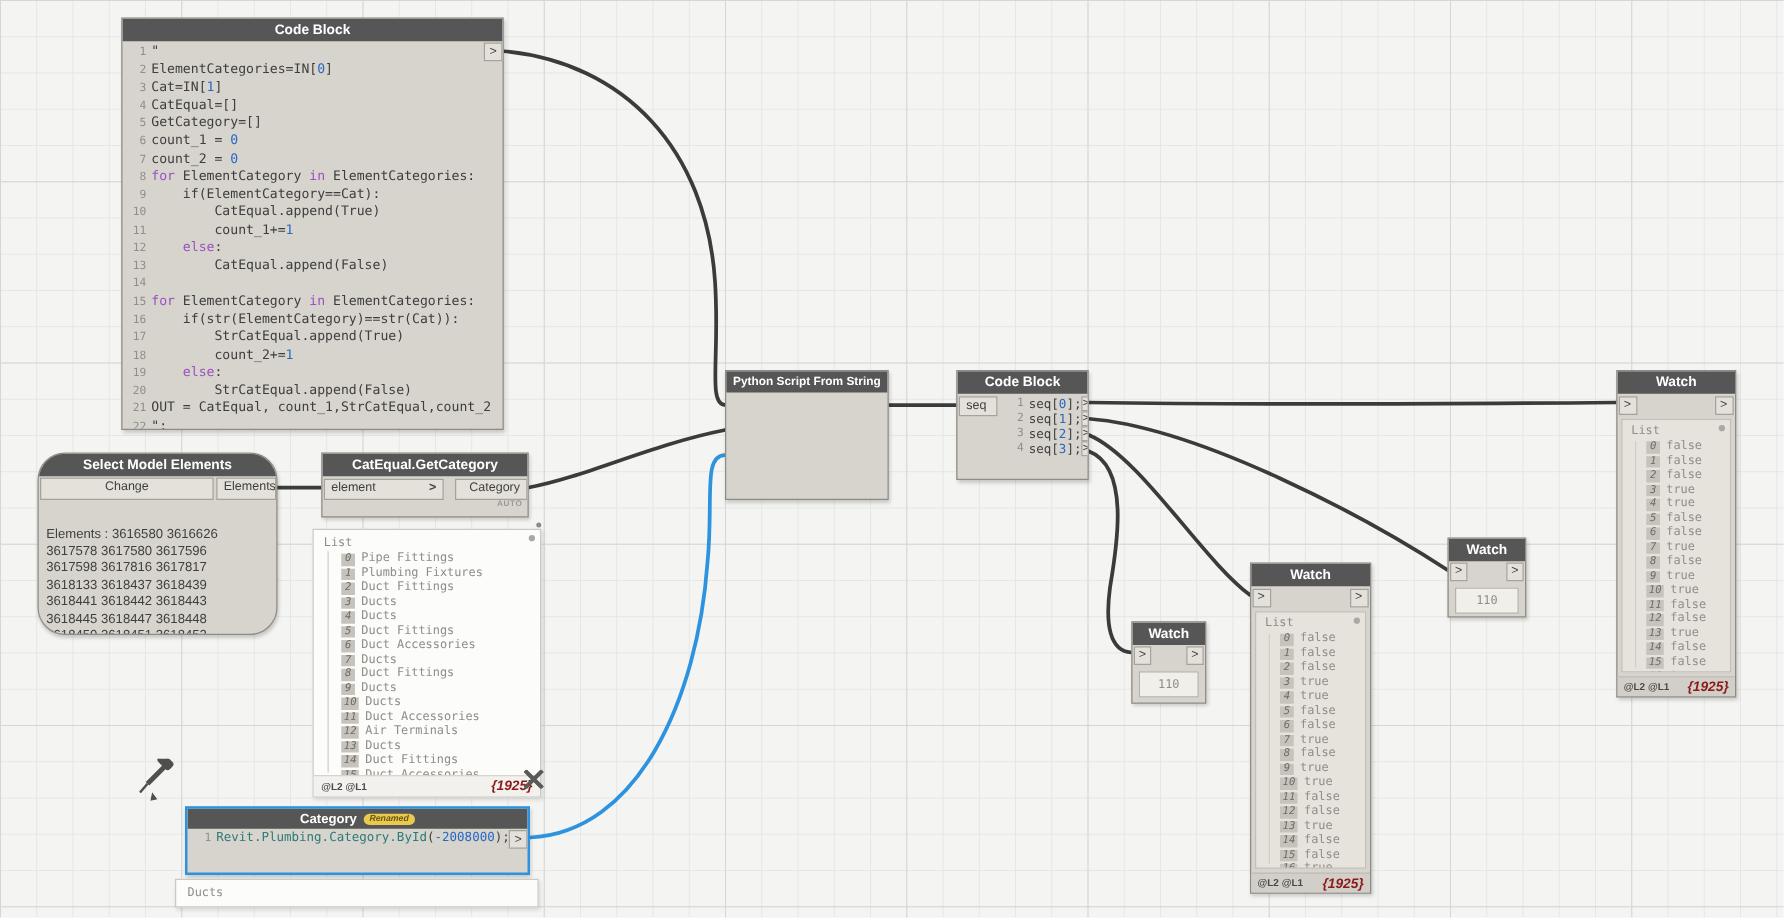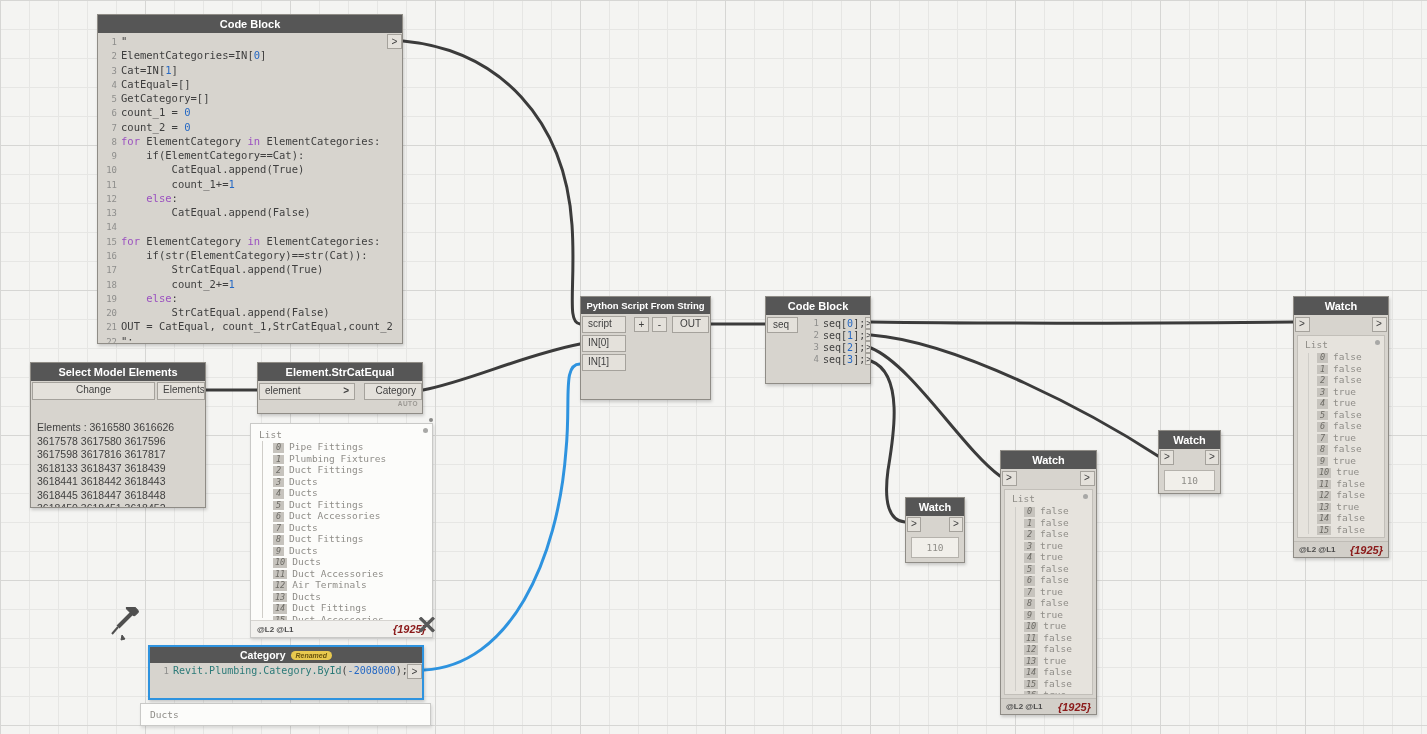--- a/index.html
+++ b/index.html
@@ -212,39 +212,39 @@
           <span class="csegs"><span class="sg-d">OUT = CatEqual, count_1,StrCatEqual,count_2</span></span>
         </div>
         <div class="cb-line">
           <span class="ln">22</span>
           <span class="csegs"><span class="sg-d">";</span></span>
         </div>
       </div>
     <div class="cb-out" style="right:0px; top:19px; width:15px; height:15px; line-height:13px;">&gt;</div>
   </div>
 
-  <div class="node" style="left:30px; top:362px; width:176px; height:146px;">
+  <div class="node" style="left:30px; top:362px; width:192px; height:146px;border-radius:22px;">
     <div class="node-header">Select Model Elements</div>
     <div class="flex-row" style="padding:1px 0 1px 1px;">
       <div class="port" style="flex:1; text-align:center; margin-right:2px; height:18px;">Change</div>
       <div class="port" style="width:48px; height:18px; text-align:right;">Elements</div>
     </div>
     <div style="padding:20px 6px; font-size:10.5px; color:#3F3F3F; line-height:13.5px;">
         <div>Elements : 3616580 3616626</div>
         <div>3617578 3617580 3617596</div>
         <div>3617598 3617816 3617817</div>
         <div>3618133 3618437 3618439</div>
         <div>3618441 3618442 3618443</div>
         <div>3618445 3618447 3618448</div>
         <div>3618450 3618451 3618452</div>
       </div>
   </div>
 
   <div class="node" style="left:257px; top:362px; width:166px; height:52px;">
-    <div class="node-header">Element.StrCatEqual</div>
+    <div class="node-header">CatEqual.GetCategory</div>
     <div class="flex-row" style="padding:2px 0 0 1px; justify-content:space-between;">
       <div class="port" style="width:96px; height:17px; display:flex; justify-content:space-between;">
         <span>element</span>
         <span style="font-weight:bold;">&gt;</span>
       </div>
       <div class="port" style="width:58px; height:17px; text-align:right;">Category</div>
     </div>
     <div class="auto-tag">AUTO</div>
   </div>
   <div class="dot-under" style="left:429px; top:418px;"></div>
@@ -290,30 +290,20 @@
         </div>
       </div>
     <div class="cb-out" style="right:0px; top:17px; width:15px; height:15px; line-height:13px;">&gt;</div>
   </div>
   <div class="preview" style="left:140px; top:703px; width:291px; height:23px; display:flex; align-items:center; padding-left:9px; font-size:9.5px;">
     <span>Ducts</span>
   </div>
 
   <div class="node" style="left:580px; top:296px; width:131px; height:104px;">
     <div class="node-header" style="font-size:9.5px;">Python Script From String</div>
-    <div style="padding:2px 1px;">
-      <div class="flex-row" style="margin-bottom:2px;">
-        <div class="port" style="width:44px; height:17px;">script</div>
-        <div class="mini-btn" style="margin-left:8px; height:15px;">+</div>
-        <div class="mini-btn" style="margin-left:3px; height:15px;">-</div>
-        <div class="port" style="width:37px; height:17px; margin-left:auto; text-align:center;">OUT</div>
-      </div>
-      <div class="port" style="width:44px; height:17px; margin-bottom:2px;">IN[0]</div>
-      <div class="port" style="width:44px; height:17px;">IN[1]</div>
-    </div>
   </div>
 
   <div class="node" style="left:765px; top:296px; width:106px; height:88px;">
     <div class="node-header">Code Block</div>
     <div class="port" style="position:absolute; left:1px; top:20px; width:31px; height:16px; z-index:3;">seq</div>
     <div class="code-area" style="padding-left:36px; padding-right:2px;">
         <div class="cb-line" style="align-items: center;">
           <span class="ln">1</span>
           <span class="csegs"><span class="sg-d">seq[</span><span class="sg-n">0</span><span class="sg-d">];</span></span>
           <span class="cb-out" style="position: static; display: inline-block; width: 13px; height: 12px; line-height: 10px; margin-left: auto; font-size: 9px;">&gt;</span>

